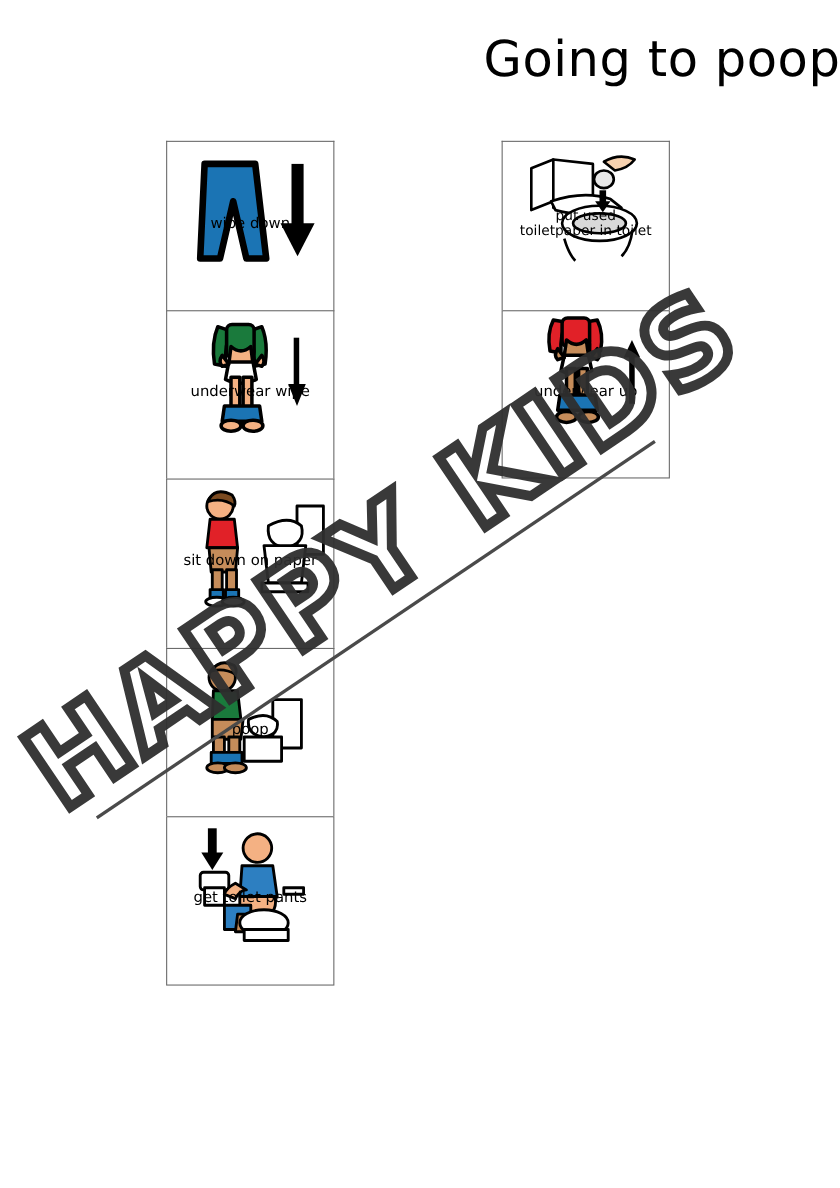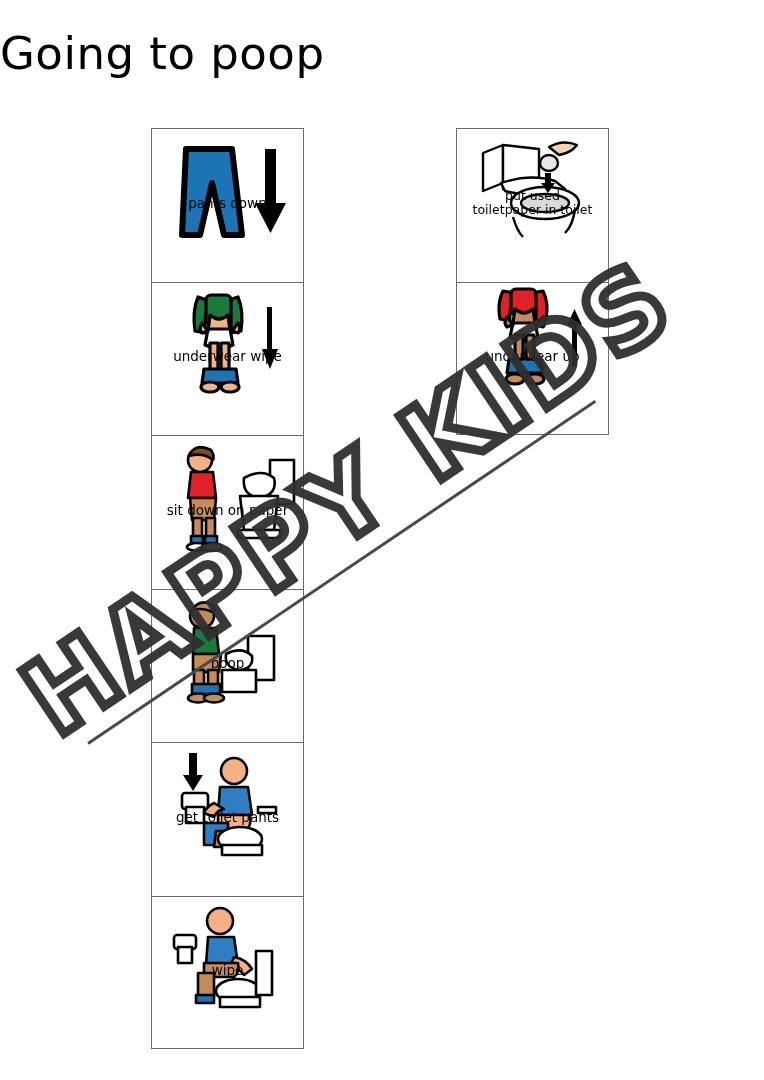--- a/index.html
+++ b/index.html
@@ -15,21 +15,21 @@
     font-family: "DejaVu Sans", sans-serif;
     color: #000;
   }
 
   
   .page-title {
     position: absolute;
     top: 27px;
     left: 0;
     width: 764px;
-    text-align: left;
+    text-align: right;
     font-family: "DejaVu Sans", sans-serif;
     font-size: 45px;
     font-weight: 400;
     letter-spacing: 0.5px;
     color: #000;
   }
 
   
   .board {
     position: absolute;
@@ -133,21 +133,21 @@
 
       <div class="pict">
         <svg viewBox="0 0 153 122">
           <path d="M34 18 h46 l10 86 h-18 l-12 -52 -12 52 h-18 z" fill="#1b74b4" stroke="#000" stroke-width="6" stroke-linejoin="round"></path>
           <g fill="#000">
             <rect x="113" y="18" width="11" height="58"></rect>
             <path d="M103 72 h31 l-15.5 30 z"></path>
           </g>
         </svg>
       </div>
-      <div class="card-label">pants down</div>
+      <div class="card-label">wipe down</div>
     </div>
 
     <div class="card">
 
       <div class="pict">
         <svg viewBox="0 0 153 122">
           <g stroke="#000" stroke-width="3.2" stroke-linejoin="round">
             <path d="M46 12 q-6 14 -3 34 l10 2 q-1 -20 5 -32 z" fill="#1a7a3c"></path>
             <path d="M86 12 q6 14 3 34 l-10 2 q1 -20 -5 -32 z" fill="#1a7a3c"></path>
             <rect x="54" y="10" width="25" height="30" rx="5" fill="#1a7a3c"></rect>
@@ -237,41 +237,20 @@
             <path d="M64 86 h14 l-2 16 h-14 z" fill="#c58c5a"></path>
             <ellipse cx="88" cy="94" rx="22" ry="12" fill="#fff"></ellipse>
             <path d="M70 100 h40 v10 h-40 z" fill="#fff"></path>
             <path d="M106 62 h18 v6 h-18 z" fill="#fff"></path>
           </g>
         </svg>
       </div>
       <div class="card-label">get toilet pants</div>
     </div>
 
-    <div class="card">
-
-      <div class="pict">
-        <svg viewBox="0 0 153 122">
-          <g stroke="#000" stroke-width="2.6" stroke-linejoin="round">
-            <rect x="22" y="36" width="22" height="14" rx="3" fill="#fff"></rect>
-            <rect x="26" y="48" width="14" height="16" fill="#fff"></rect>
-            <circle cx="68" cy="22" r="13" fill="#f4b183"></circle>
-            <path d="M56 38 h26 l4 28 h-32 z" fill="#2d7fc1"></path>
-            <path d="M82 58 q12 2 18 12 l-8 6 q-6 -8 -14 -8z" fill="#f4b183"></path>
-            <path d="M52 64 h34 q2 10 -4 14 h-30 z" fill="#c58c5a"></path>
-            <path d="M46 74 h16 v24 h-16 z" fill="#c58c5a"></path>
-            <path d="M44 96 h18 v8 h-18 z" fill="#1b74b4"></path>
-            <ellipse cx="86" cy="92" rx="22" ry="12" fill="#fff"></ellipse>
-            <path d="M68 98 h40 v10 h-40 z" fill="#fff"></path>
-            <path d="M104 52 h16 v44 h-16 z" fill="#fff"></path>
-          </g>
-        </svg>
-      </div>
-      <div class="card-label">wipe</div>
-    </div>
   </div>
 
   <div class="column col-right">
 
     <div class="card">
 
       <div class="pict">
         <svg viewBox="0 0 153 122">
           <g stroke="#000" stroke-width="2.4" fill="#fff" stroke-linejoin="round">
             <path d="M26 22 l20 -8 v38 l-20 8 z"></path>

